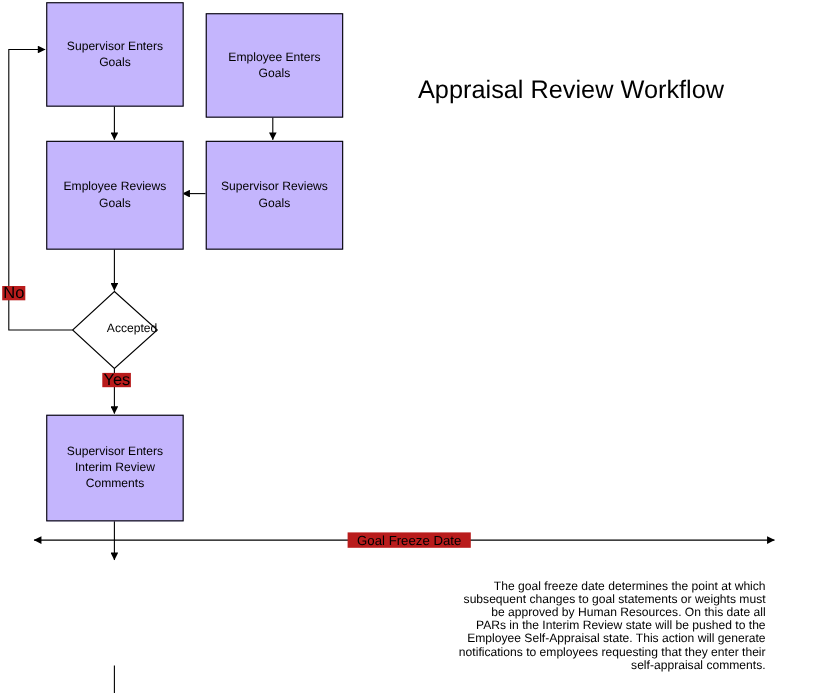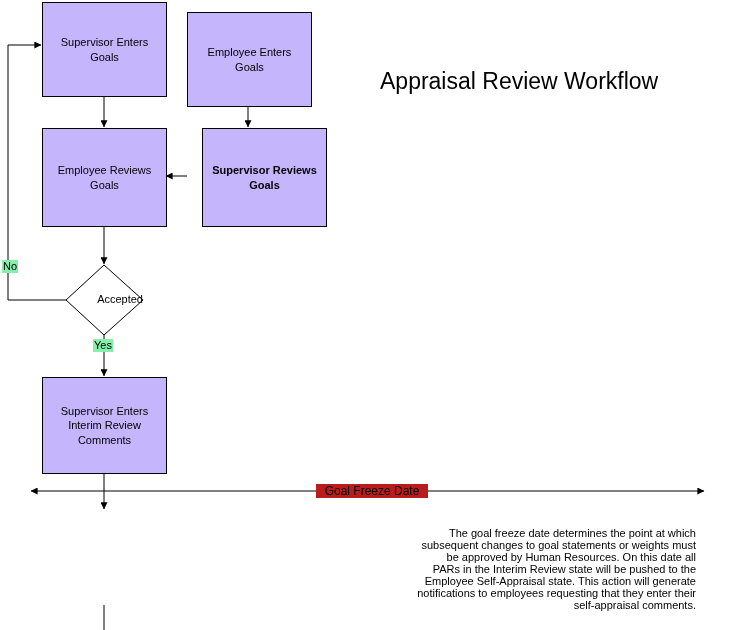--- a/index.html
+++ b/index.html
@@ -4,21 +4,21 @@
 <style>
   html, body { margin: 0; padding: 0; background: #ffffff; }
   body { font-family: "Liberation Sans", "DejaVu Sans", sans-serif; color: #000; }
   .canvas { position: relative; width: 753px; height: 630px; background: #fff; overflow: hidden; }
   .layer { position: absolute; left: 0; top: 0; }
   .node {
     position: absolute; border: 1px solid #000; background: #c4b5fd;
     display: flex; align-items: center; justify-content: center;
     text-align: center; font-size: 11px; line-height: 1.3; white-space: pre-line;
   }
-  .lbl { position: absolute; font-size: 11px; line-height: 13px; background: #86efac; padding: 0 1px; }
+  .lbl { position: absolute; font-size: 15px; line-height: 13px; background: #b91c1c; padding: 0 1px; }
   .decision-label { position: absolute; font-size: 11px; line-height: 13px; text-align: right; }
   .freeze-label { position: absolute; font-size: 12px; line-height: 14px; text-align: center; background: #b91c1c; }
   .diagram-title { position: absolute; font-size: 23px; line-height: 27px; white-space: nowrap; }
   .note { position: absolute; font-size: 11px; line-height: 12px; text-align: right; white-space: pre-line; }
 </style>
 </head>
 <body>
 
 <div class="canvas">
 
@@ -45,21 +45,21 @@
 
   <div class="node" style="left:42px; top:2px; width:123px; height:93px;">Supervisor Enters
 Goals</div>
 
   <div class="node" style="left:187px; top:12px; width:123px; height:93px;">Employee Enters
 Goals</div>
 
   <div class="node" style="left:42px; top:128px; width:123px; height:97px;">Employee Reviews
 Goals</div>
 
-  <div class="node" style="left:202px; top:128px; width:123px; height:97px;font-weight:bold;">Supervisor Reviews
+  <div class="node" style="left:187px; top:128px; width:123px; height:97px;">Supervisor Reviews
 Goals</div>
 
   <div class="decision-label" style="left:66px; top:293px; width:77px;">Accepted</div>
 
   <div class="lbl" style="left:2px; top:260px;">No</div>
 
   <div class="lbl" style="left:93px; top:339px;">Yes</div>
 
   <div class="node" style="left:42px; top:377px; width:123px; height:95px;">Supervisor Enters
 Interim Review

